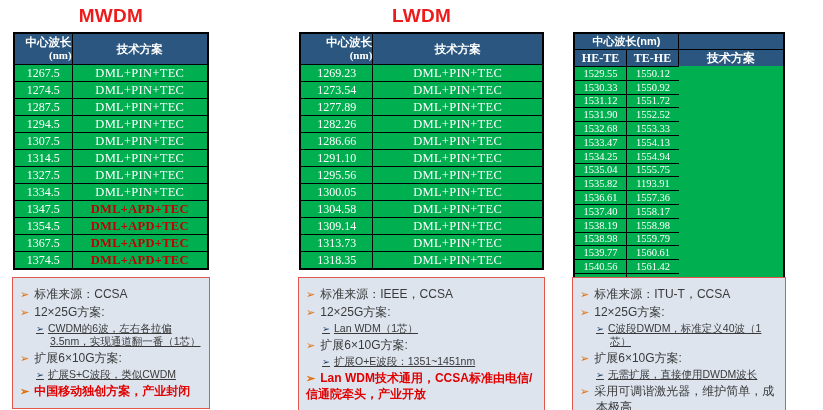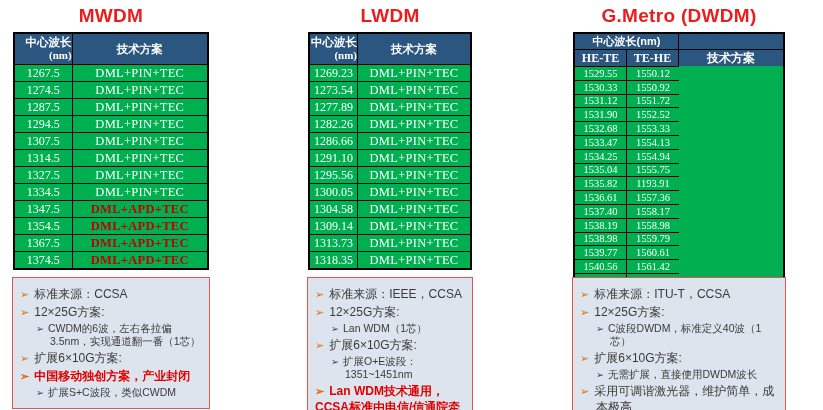--- a/index.html
+++ b/index.html
@@ -2,21 +2,21 @@
 <html style="--titleRed: #ed1c1c; --green: #00b050; --navy: #2a567f; --cellBorder: #000000; --schemeRed: #c00000; --mergeNavy: #1f3864; --noteBg: #dde4ee; --noteBorder: #e2574d; --orange: #e36c09; --bulletNavy: #17375e; --noteText: #3a3a3a; --noteRed: #e00000;"><head>
 <meta charset="utf-8">
 <style>
   html,body { margin:0; padding:0; }
   body {
     width:823px; height:410px; position:relative; background:#ffffff;
     font-family:"Liberation Sans", sans-serif; overflow:hidden;
   }
   .panel { position:absolute; top:0; height:410px; }
   .panel-0 { left:13px;  width:196px; }
-  .panel-1 { left:308px; width:164px; }
+  .panel-1 { left:299px; width:245px; }
   .panel-2 { left:573px; width:212px; }
 
   .panel-title {
     position:absolute; top:5px; left:-20px; right:-20px; text-align:center;
     margin:0; font-size:19px; font-weight:bold; color:var(--titleRed,#ed1c1c);
     letter-spacing:.3px;
   }
 
   .tablewrap { position:absolute; top:32px; left:0; right:0; }
 
@@ -59,21 +59,21 @@
            box-sizing:border-box; display:flex; align-items:center; justify-content:center; padding-bottom:40px;
            color:var(--mergeNavy,#1f3864); font-family:"Liberation Serif", serif; font-size:12.5px; }
 
   
   .notes { position:absolute; top:277px; left:-1px; right:-1px; box-sizing:border-box;
            background:var(--noteBg,#dde4ee); border:1px solid var(--noteBorder,#e2574d);
            padding:6px 5px 7px 7px; min-height:118px; }
   .note-item { font-size:12px; line-height:16px; color:var(--noteText,#3a3a3a);
                padding-left:16px; text-indent:-16px; margin:2px 0; }
   .note-item .arrow { color:var(--orange,#e36c09); margin-right:5px; font-size:11px; }
-  .note-item.lvl2 { font-size:10.5px; line-height:13px; padding-left:30px; text-indent:-14px; margin:1.5px 0; }
+  .note-item.lvl2 { font-size:10.5px; line-height:13px; padding-left:30px; text-indent:-14px; margin:1.5px 0;text-decoration:underline; }
   .note-item.lvl2 .arrow { color:var(--bulletNavy,#17375e); font-size:9.5px; margin-right:4px; }
   .note-item.red { color:var(--noteRed,#e00000); font-weight:bold; padding-left:0; text-indent:0; }
 </style>
 </head>
 <body>
 
 <div class="page">
 
   <section class="panel panel-0">
     <h2 class="panel-title">MWDM</h2>
@@ -134,22 +134,22 @@
             <div class="tcell c1">1374.5</div>
             <div class="tcell c2 scheme hl">DML+APD+TEC</div>
           </div>
         </div>
       </div>
     <div class="notes">
         <div class="note-item lvl1"><span class="arrow">➢</span><span class="ntext">标准来源：CCSA</span></div>
         <div class="note-item lvl1"><span class="arrow">➢</span><span class="ntext">12×25G方案:</span></div>
         <div class="note-item lvl2"><span class="arrow">➢</span><span class="ntext">CWDM的6波，左右各拉偏3.5nm，实现通道翻一番（1芯）</span></div>
         <div class="note-item lvl1"><span class="arrow">➢</span><span class="ntext">扩展6×10G方案:</span></div>
+        <div class="note-item lvl2"><span class="arrow">➢</span><span class="ntext">扩展S+C波段，类似CWDM</span></div>
         <div class="note-item lvl1 red"><span class="arrow">➢</span><span class="ntext">中国移动独创方案，产业封闭</span></div>
-        <div class="note-item lvl2"><span class="arrow">➢</span><span class="ntext">扩展S+C波段，类似CWDM</span></div>
       </div>
   </section>
 
   <section class="panel panel-1">
     <h2 class="panel-title">LWDM</h2>
     <div class="tablewrap">
         <div class="t2">
           <div class="thead">
             <div class="hcell c1">
               <span class="hline">中心波长</span>
@@ -211,21 +211,20 @@
         <div class="note-item lvl1"><span class="arrow">➢</span><span class="ntext">标准来源：IEEE，CCSA</span></div>
         <div class="note-item lvl1"><span class="arrow">➢</span><span class="ntext">12×25G方案:</span></div>
         <div class="note-item lvl2"><span class="arrow">➢</span><span class="ntext">Lan WDM（1芯）</span></div>
         <div class="note-item lvl1"><span class="arrow">➢</span><span class="ntext">扩展6×10G方案:</span></div>
         <div class="note-item lvl2"><span class="arrow">➢</span><span class="ntext">扩展O+E波段：1351~1451nm</span></div>
         <div class="note-item lvl1 red"><span class="arrow">➢</span><span class="ntext">Lan WDM技术通用，CCSA标准由电信/信通院牵头，产业开放</span></div>
       </div>
   </section>
 
   <section class="panel panel-2">
-    <h2 class="panel-title">G.Metro (DWDM)</h2>
     <div class="tablewrap">
         <div class="t3">
           <div class="th3a">
             <div class="ga">中心波长(nm)</div>
             <div class="gb"></div>
           </div>
           <div class="th3b">
             <div class="g25">HE-TE</div>
             <div class="g25 g25b">TE-HE</div>
             <div class="g50">技术方案</div>

